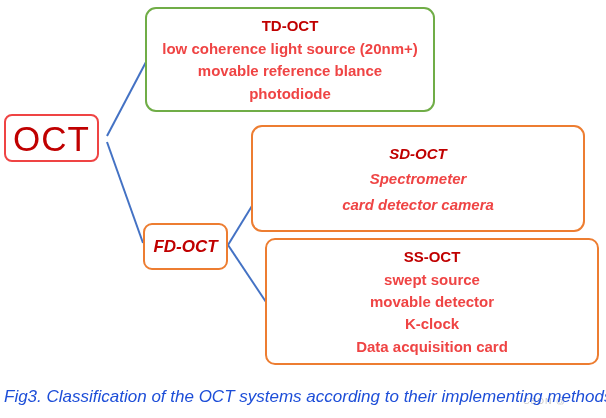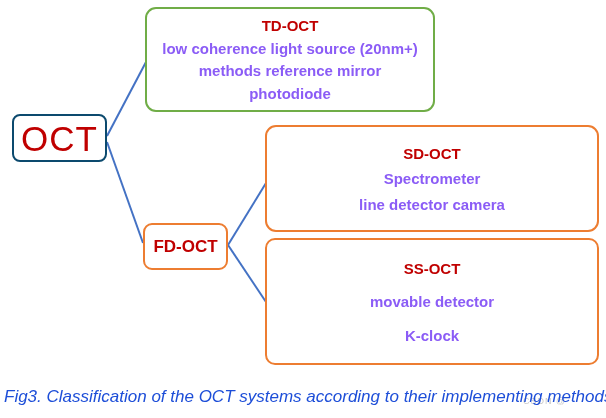--- a/index.html
+++ b/index.html
@@ -6,36 +6,36 @@
   #canvas{
     position:relative;width:606px;height:418px;background:#ffffff;overflow:hidden;
     font-family:"Liberation Sans","DejaVu Sans",sans-serif;
   }
   .node{
     position:absolute;box-sizing:border-box;background:#ffffff;
     display:flex;flex-direction:column;justify-content:space-evenly;
     align-items:center;text-align:center;
   }
   .node .title{font-weight:bold;color:#c00000;font-size:15px;line-height:1;}
-  .node .item{font-weight:bold;color:#8b5cf6;font-size:15px;line-height:1;}
+  .node .item{font-weight:bold;color:#ef4444;font-size:15px;line-height:1;}
   #root-node{
-    left:12px;top:114px;width:95px;height:48px;
-    border:2px solid #0c4a6e;border-radius:8px;
+    left:4px;top:114px;width:95px;height:48px;
+    border:2px solid #ef4444;border-radius:8px;
   }
   #root-node .root-label{
     color:#c00000;font-size:35px;font-weight:400;line-height:1;letter-spacing:1px;
   }
   #td-node{left:145px;top:7px;width:290px;height:105px;border:2px solid #70ad47;border-radius:11px;padding:2px 4px;}
-  #sd-node{left:265px;top:125px;width:334px;height:107px;border:2px solid #ed7d31;border-radius:11px;padding:8px 4px;}
+  #sd-node{left:251px;top:125px;width:334px;height:107px;border:2px solid #ed7d31;border-radius:11px;padding:8px 4px;font-style:italic;}
   #ss-node{left:265px;top:238px;width:334px;height:127px;border:2px solid #ed7d31;border-radius:10px;padding:2px 4px;}
   #fd-node{
     left:143px;top:223px;width:85px;height:47px;
     border:2px solid #ed7d31;border-radius:9px;
   }
-  #fd-node .title{font-size:17px;}
+  #fd-node .title{font-size:17px;font-style:italic;}
   #connector-svg{position:absolute;left:0;top:0;width:606px;height:418px;pointer-events:none;}
   #connector-svg line{stroke:#4472c4;stroke-width:2;}
   #caption{
     position:absolute;left:4px;top:387px;width:600px;
     font-style:italic;font-size:17px;color:#1d4ed8;white-space:nowrap;letter-spacing:0px;
   }
   #watermark{
     position:absolute;left:495px;top:396px;width:110px;
     font-size:9px;color:#9a9a9a;opacity:0.55;white-space:nowrap;
     letter-spacing:1px;margin-left:28px;
@@ -53,37 +53,39 @@
     <line x1="228" y1="245" x2="266" y2="302"></line>
   </svg>
 
   <div id="root-node" class="node">
     <span class="root-label">OCT</span>
   </div>
 
   <div id="td-node" class="node">
     <span class="title">TD-OCT</span>
     <span class="item">low coherence light source (20nm+)</span>
-    <span class="item">methods reference mirror</span>
+    <span class="item">movable reference blance</span>
     <span class="item">photodiode</span>
   </div>
 
   <div id="fd-node" class="node">
     <span class="title">FD-OCT</span>
   </div>
 
   <div id="sd-node" class="node">
     <span class="title">SD-OCT</span>
     <span class="item">Spectrometer</span>
-    <span class="item">line detector camera</span>
+    <span class="item">card detector camera</span>
   </div>
 
   <div id="ss-node" class="node">
     <span class="title">SS-OCT</span>
+    <span class="item">swept source</span>
     <span class="item">movable detector</span>
     <span class="item">K-clock</span>
+    <span class="item">Data acquisition card</span>
   </div>
 
   <div id="watermark">CSDN @</div>
 
   <div id="caption">Fig3. Classification of the OCT systems according to their implementing methods</div>
 
 </div>
 
 </body></html>

